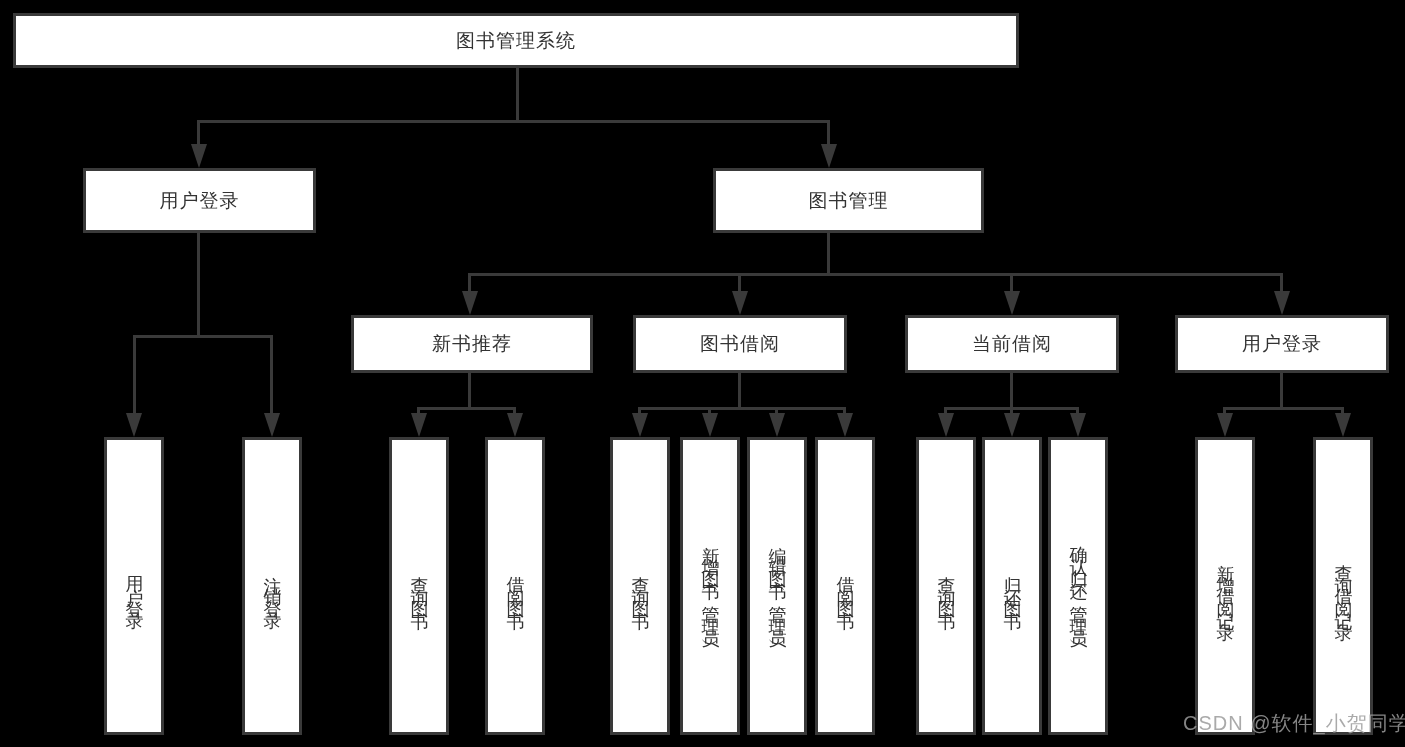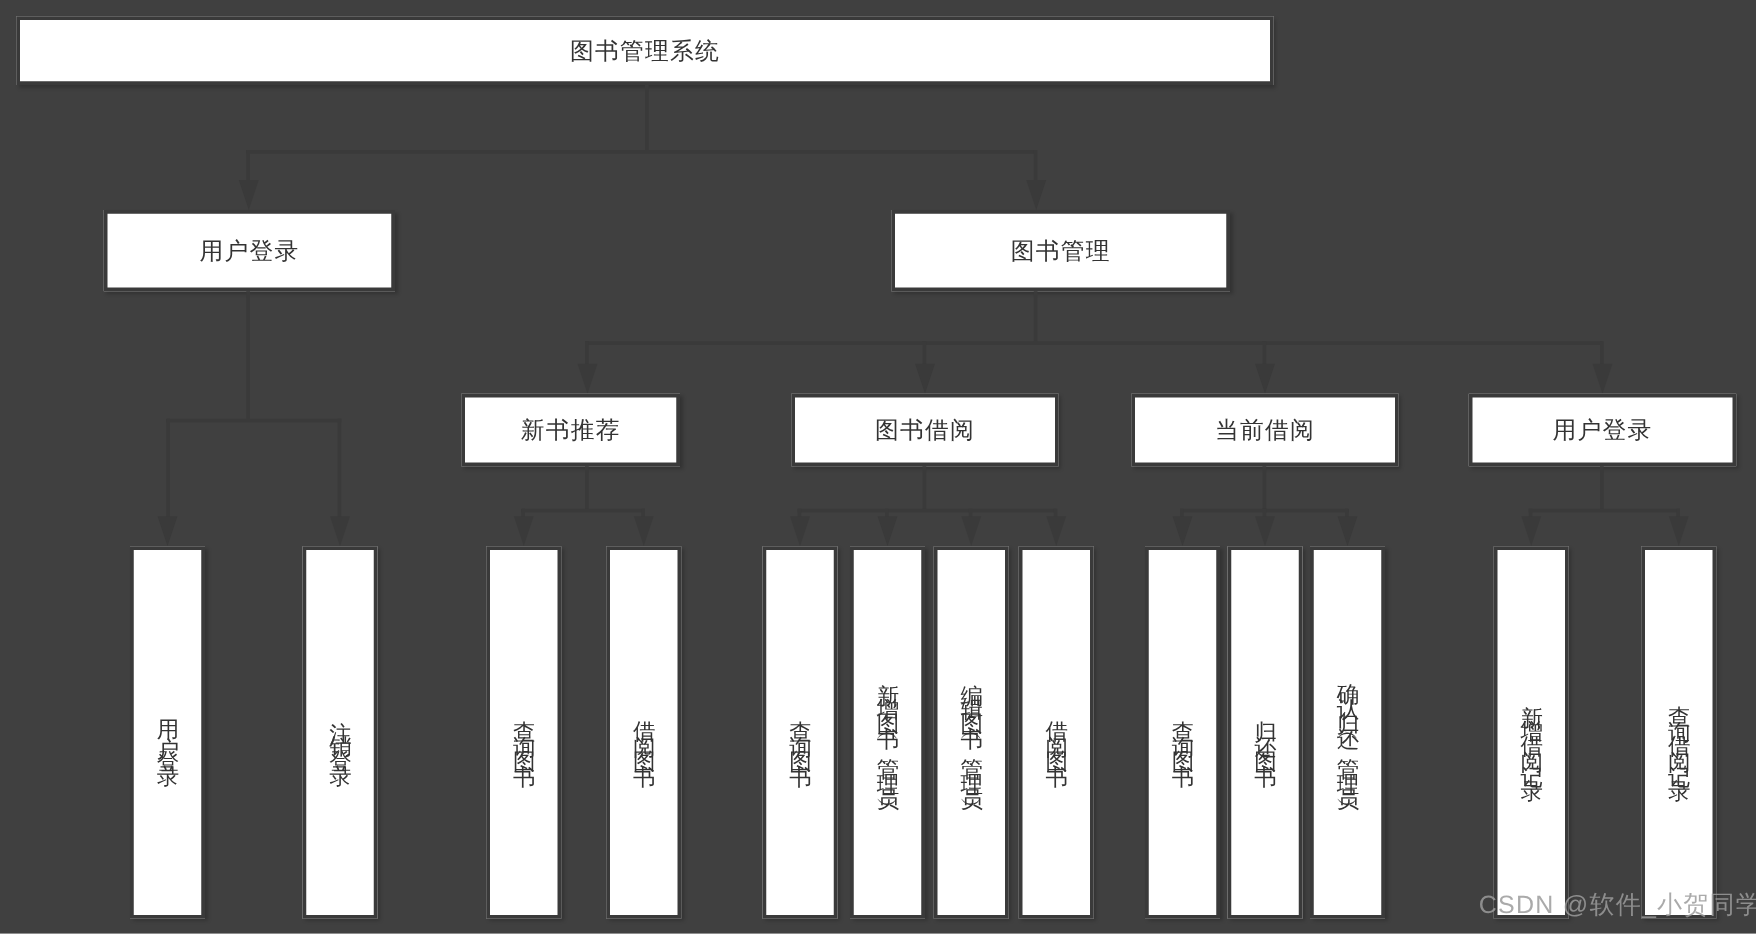--- a/index.html
+++ b/index.html
@@ -1,17 +1,17 @@
 <!DOCTYPE html>
 <html><head>
 <meta charset="utf-8">
 <style>
   html,body { margin:0; padding:0; background:#ffffff; }
   #canvas {
-    position:relative; width:1405px; height:747px; background:#404040;
+    position:relative; width:1405px; height:747px; background:#000000;
     font-family:"Liberation Sans","DejaVu Sans",sans-serif; overflow:hidden;
   }
   .box {
     position:absolute; box-sizing:border-box;
     border:3px solid #3a3a3a; background:#ffffff; color:#333333;
     display:flex; align-items:center; justify-content:center;
     box-shadow:2px 2px 3px rgba(0,0,0,0.22);
   }
   .hbox { font-size:19px; letter-spacing:1px; }
   .vbox .vtext {
@@ -64,21 +64,21 @@
   <div class="hline" style="left:468px;top:273px;width:814px"></div>
   <div class="vline" style="left:468px;top:273px;height:22px"></div>
   <div class="vline" style="left:738px;top:273px;height:22px"></div>
   <div class="vline" style="left:1010px;top:273px;height:22px"></div>
   <div class="vline" style="left:1280px;top:273px;height:22px"></div>
   <div class="arrow" style="left:462px;top:291px"></div>
   <div class="arrow" style="left:732px;top:291px"></div>
   <div class="arrow" style="left:1004px;top:291px"></div>
   <div class="arrow" style="left:1274px;top:291px"></div>
 
-  <div class="box hbox" style="left:369px;top:315px;width:175px;height:58px">
+  <div class="box hbox" style="left:351px;top:315px;width:242px;height:58px">
     <span>新书推荐</span>
   </div>
   <div class="box hbox" style="left:905px;top:315px;width:214px;height:58px">
     <span>当前借阅</span>
   </div>
   <div class="box hbox" style="left:633px;top:315px;width:214px;height:58px">
     <span>图书借阅</span>
   </div>
   <div class="box hbox" style="left:1175px;top:315px;width:214px;height:58px">
     <span>用户登录</span>

